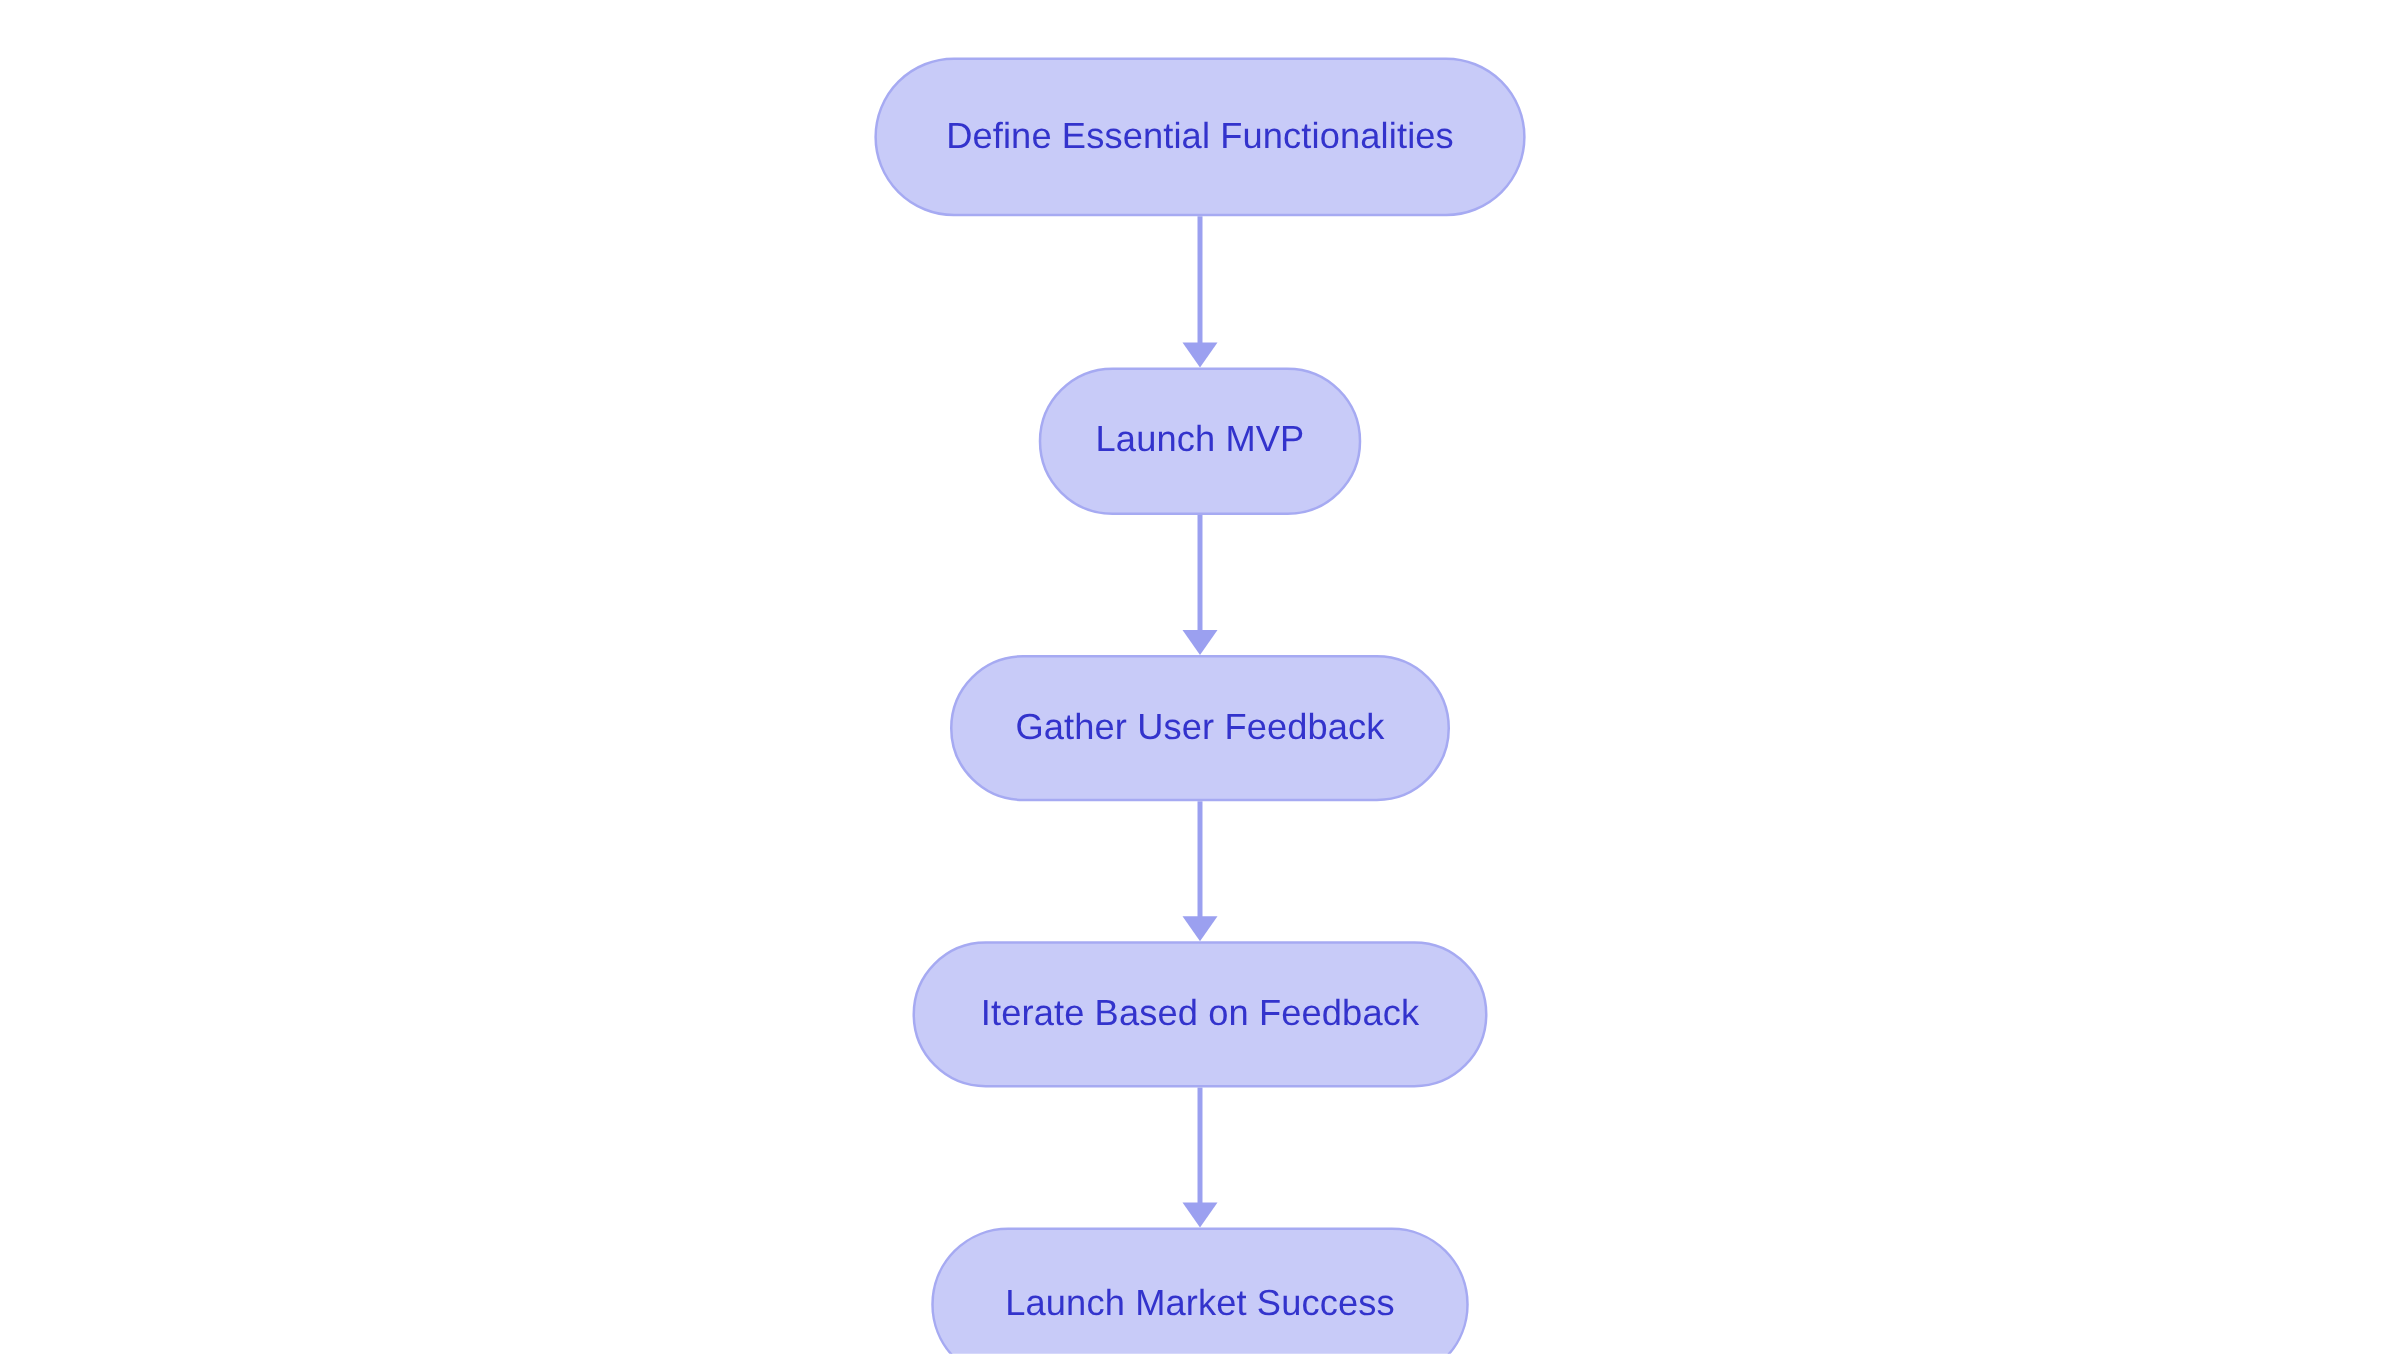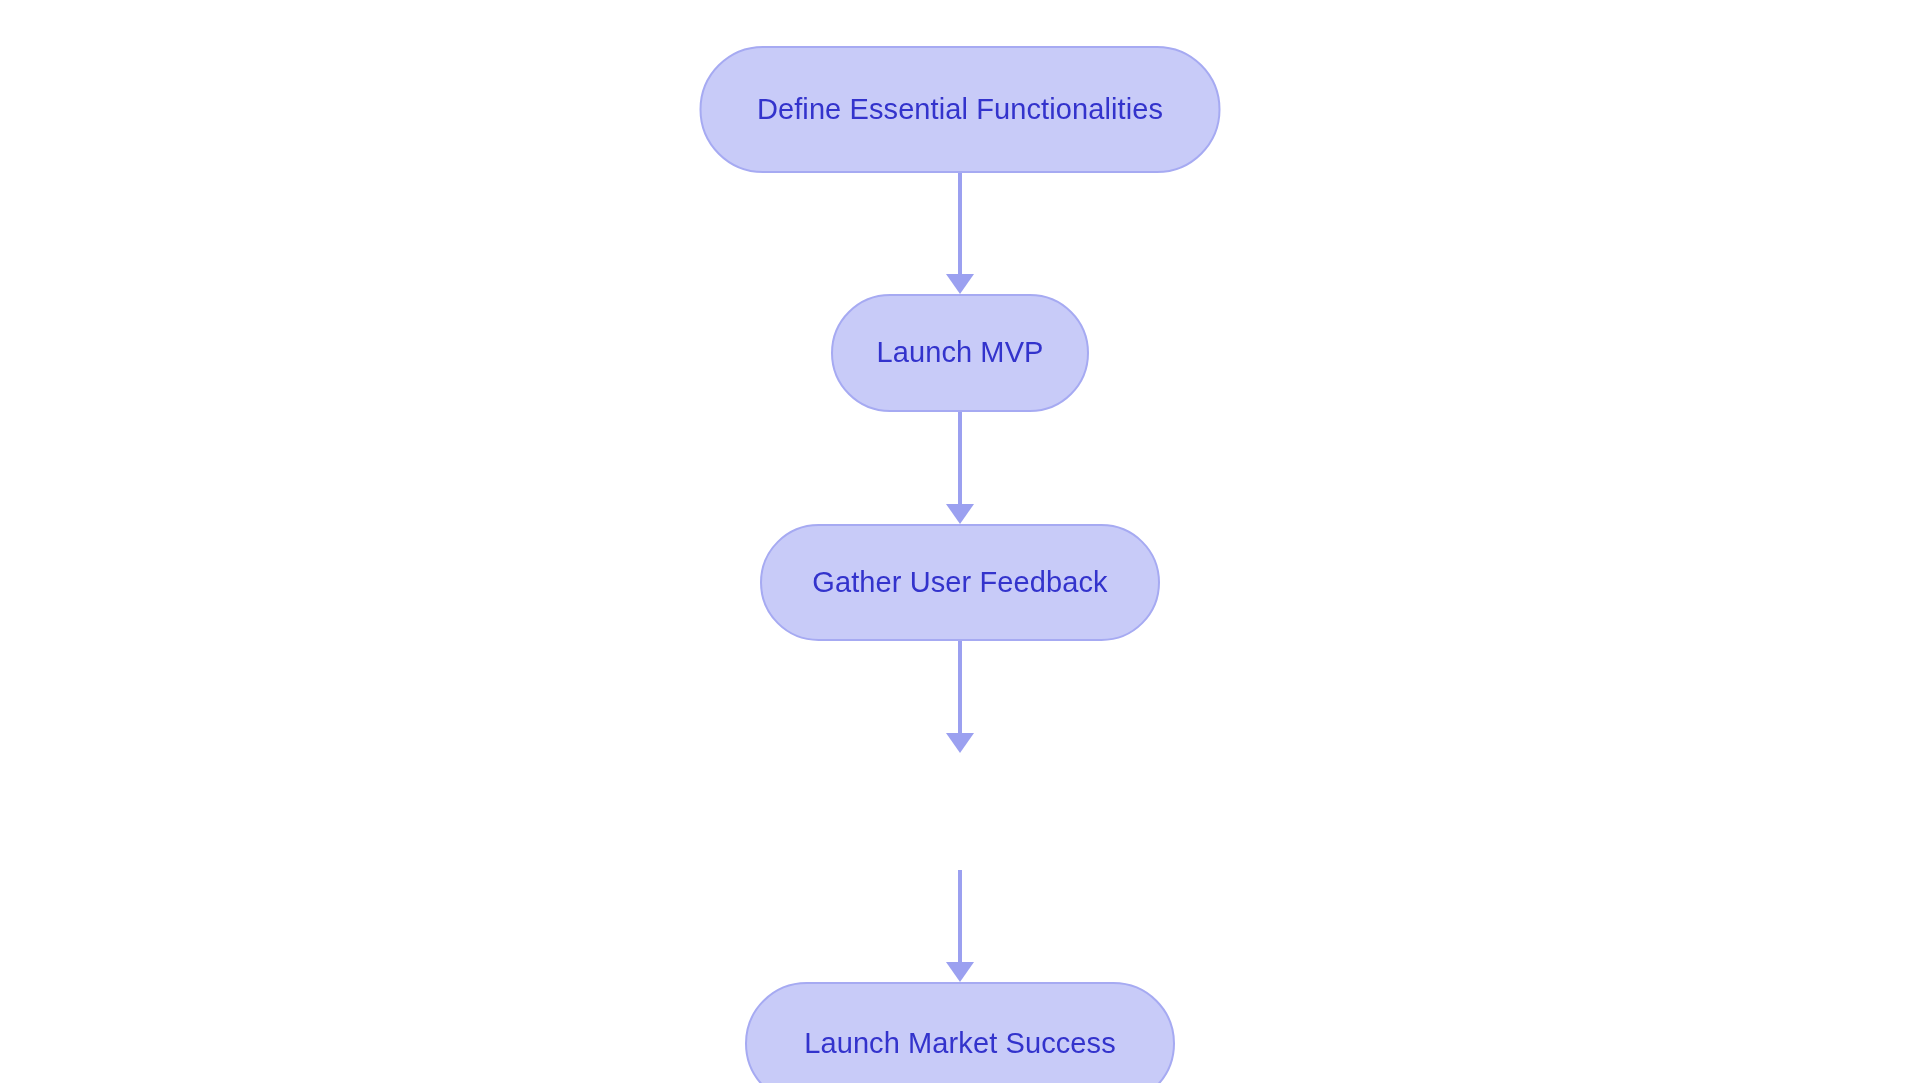--- a/index.html
+++ b/index.html
@@ -78,18 +78,21 @@
   </div>
 
   <div class="node" style="left: 960px; top: 254px; width: 258px; height: 118px; background: rgb(200, 203, 248); border-color: rgb(166, 170, 242);">
     <span class="node-label" style="color: rgb(51, 51, 204);">Launch MVP</span>
   </div>
 
   <div class="node" style="left: 960px; top: 484px; width: 400px; height: 117px; background: rgb(200, 203, 248); border-color: rgb(166, 170, 242);">
     <span class="node-label" style="color: rgb(51, 51, 204);">Gather User Feedback</span>
   </div>
 
+  <div class="node" style="left: 960px; top: 713px; width: 460px; height: 117px; background: rgb(200, 203, 248); border-color: rgb(166, 170, 242);">
+    <span class="node-label" style="color: rgb(51, 51, 204);">Iterate Based on Feedback</span>
+  </div>
 
   <div class="node" style="left: 960px; top: 942px; width: 430px; height: 123px; background: rgb(200, 203, 248); border-color: rgb(166, 170, 242);">
     <span class="node-label" style="color: rgb(51, 51, 204);">Launch Market Success</span>
   </div>
 
 </div>
 
 </body></html>

